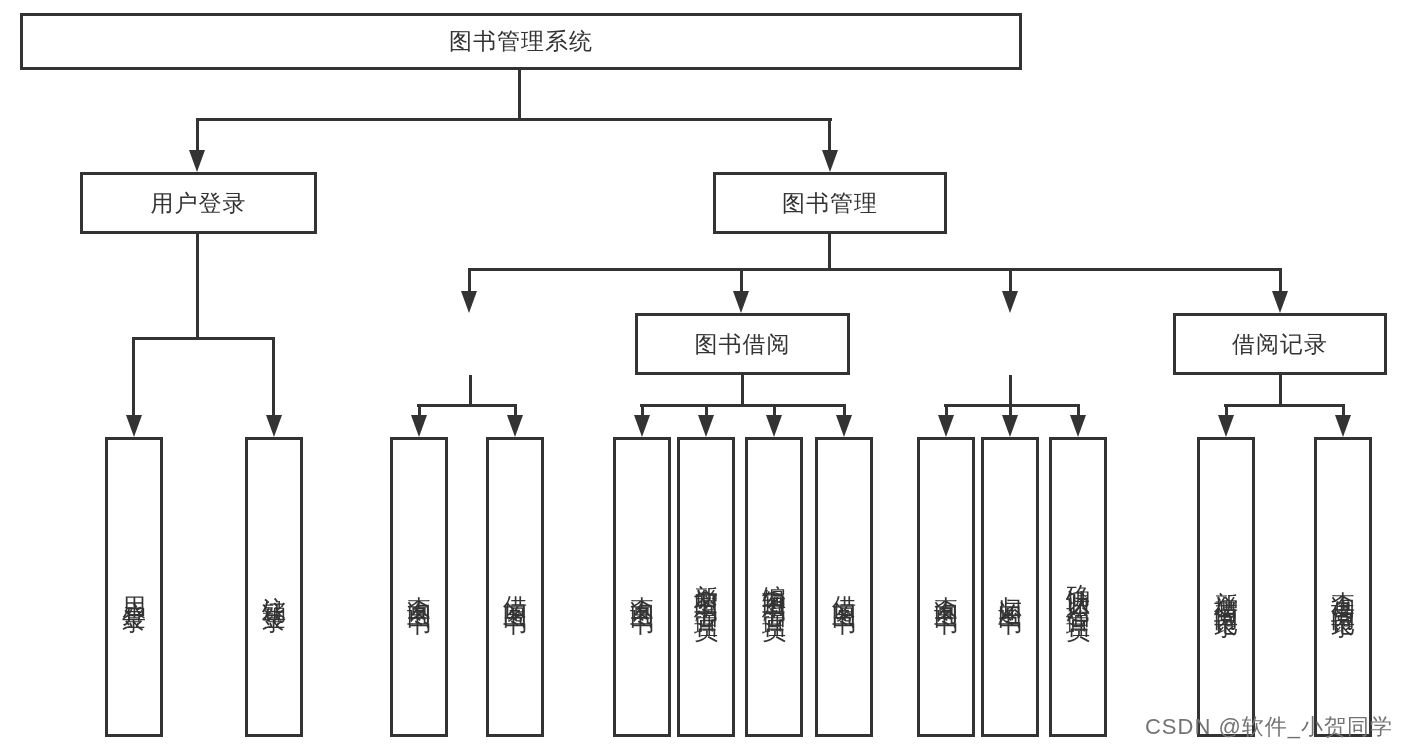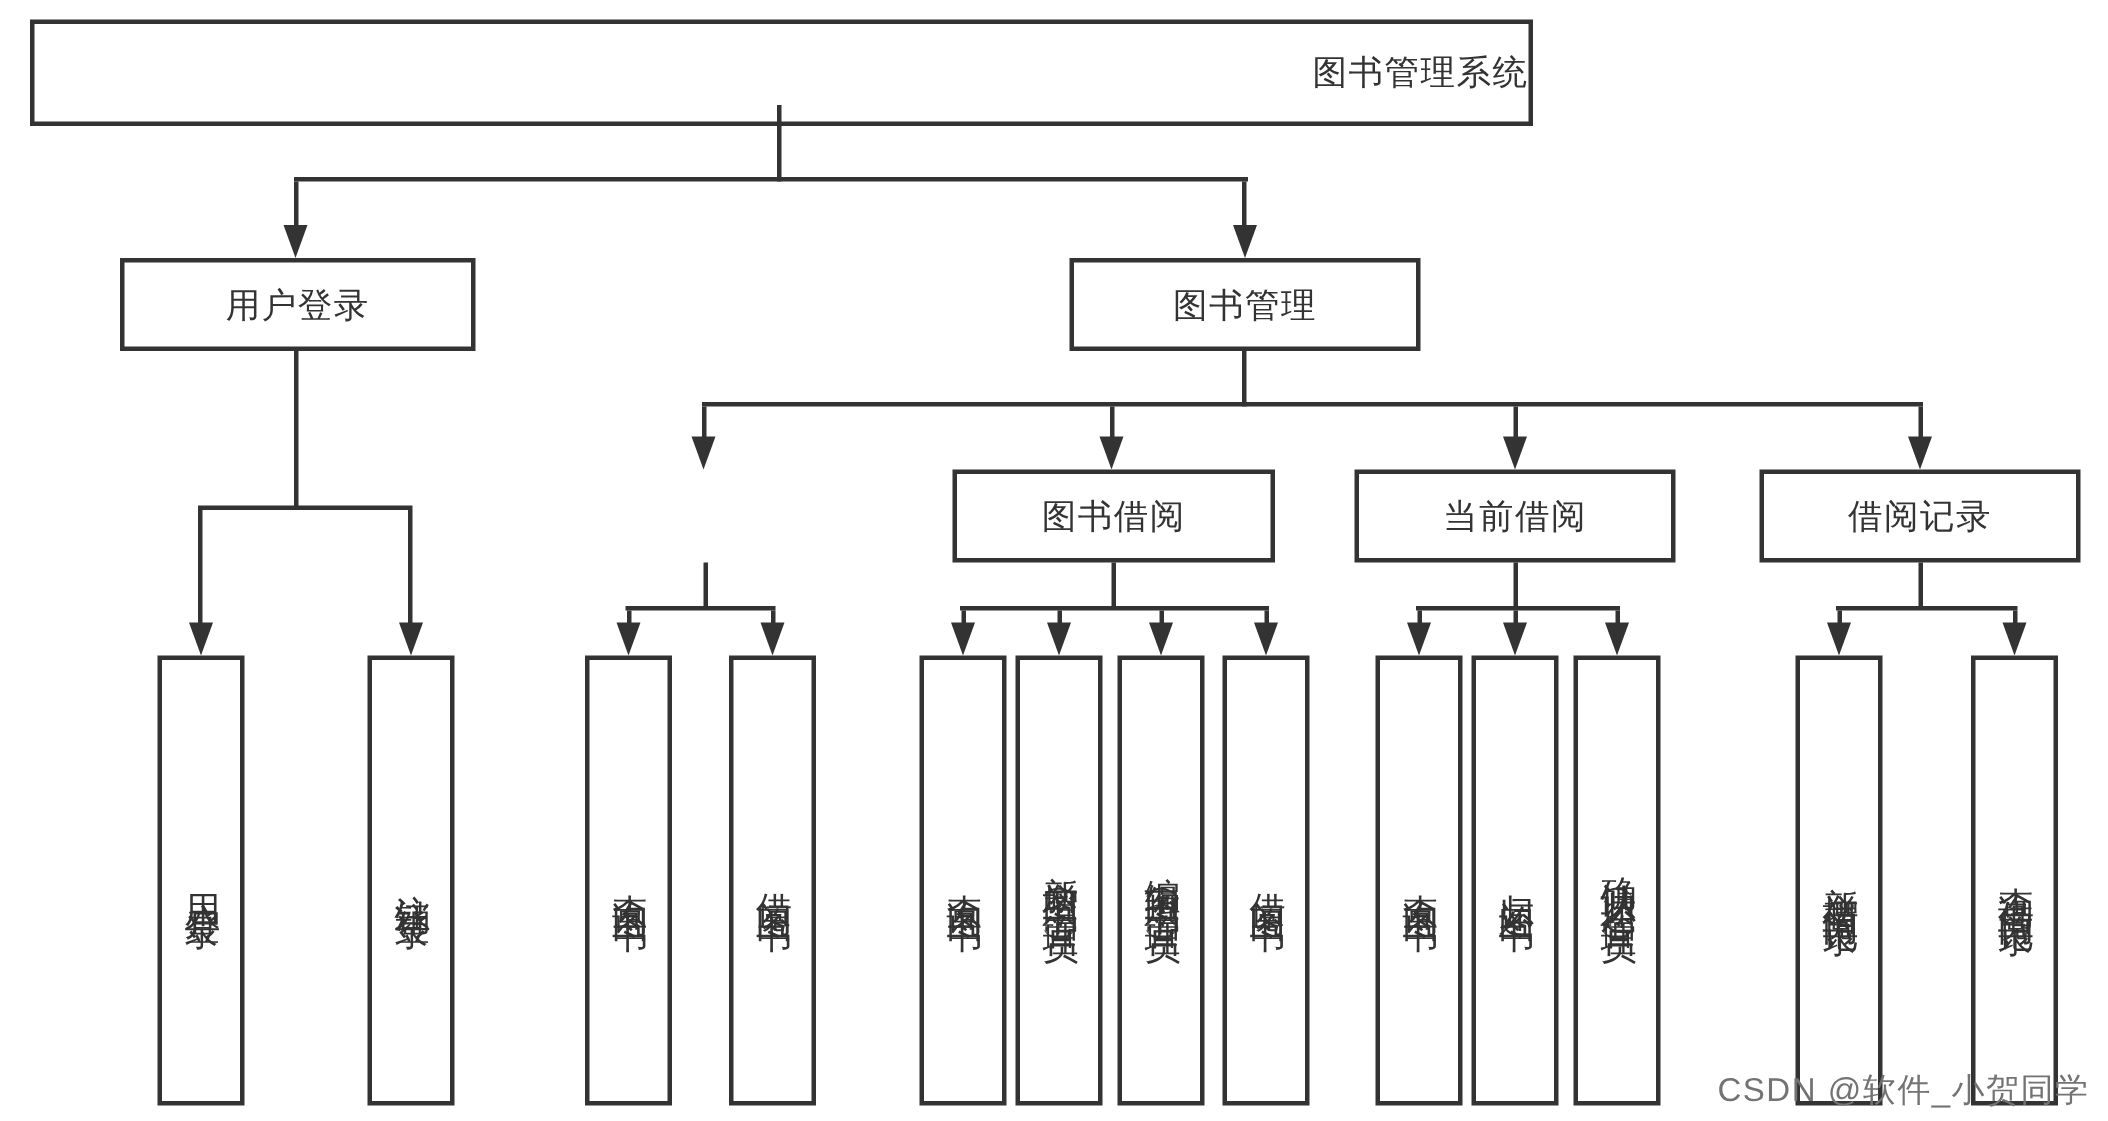--- a/index.html
+++ b/index.html
@@ -58,21 +58,21 @@
     letter-spacing: 1px;
     z-index: 5;
     white-space: nowrap;
   }
 </style>
 </head>
 <body>
 
 <div class="canvas">
 
-  <div class="box h" style="left:20px; top:13px; width:1002px; height:71px;justify-content:flex-end;">
+  <div class="box h" style="left:20px; top:13px; width:1002px; height:57px;">
     <span>图书管理系统</span>
   </div>
 
   <div class="vline" style="left:518px; top:70px; width:3px; height:51px;"></div>
   <div class="hline" style="left:196px; top:118px; width:636px; height:3px;"></div>
   <div class="vline" style="left:196px; top:121px; width:3px; height:32px;"></div>
   <div class="arrow" style="left:189px; top:150px;"></div>
   <div class="vline" style="left:828px; top:121px; width:3px; height:32px;"></div>
   <div class="arrow" style="left:822px; top:150px;"></div>
 
@@ -96,23 +96,20 @@
   <div class="arrow" style="left:461px; top:291px;"></div>
   <div class="vline" style="left:740px; top:271px; width:3px; height:22px;"></div>
   <div class="arrow" style="left:733px; top:291px;"></div>
   <div class="vline" style="left:1009px; top:271px; width:3px; height:22px;"></div>
   <div class="arrow" style="left:1002px; top:291px;"></div>
   <div class="vline" style="left:1279px; top:271px; width:3px; height:22px;"></div>
   <div class="arrow" style="left:1272px; top:291px;"></div>
 
   <div class="box h" style="left:635px; top:313px; width:215px; height:62px;">
     <span>图书借阅</span>
-  </div>
-  <div class="box h" style="left:903px; top:313px; width:214px; height:62px;">
-    <span>当前借阅</span>
   </div>
   <div class="box h" style="left:1173px; top:313px; width:214px; height:62px;">
     <span>借阅记录</span>
   </div>
 
   <div class="vline" style="left:469px; top:375px; width:3px; height:31px;"></div>
   <div class="hline" style="left:417px; top:404px; width:100px; height:3px;"></div>
   <div class="vline" style="left:418px; top:407px; width:3px; height:10px;"></div>
   <div class="arrow" style="left:411px; top:415px;"></div>
   <div class="vline" style="left:514px; top:407px; width:3px; height:10px;"></div>

